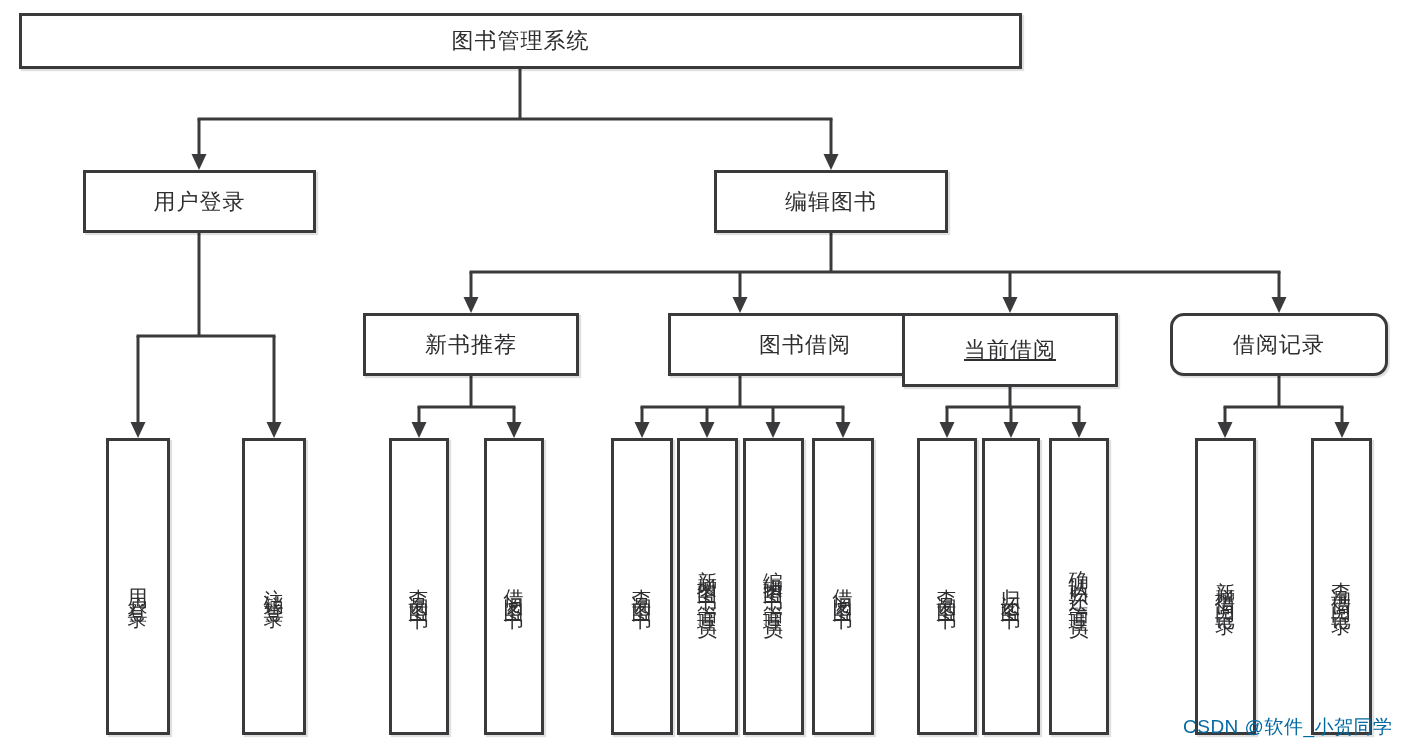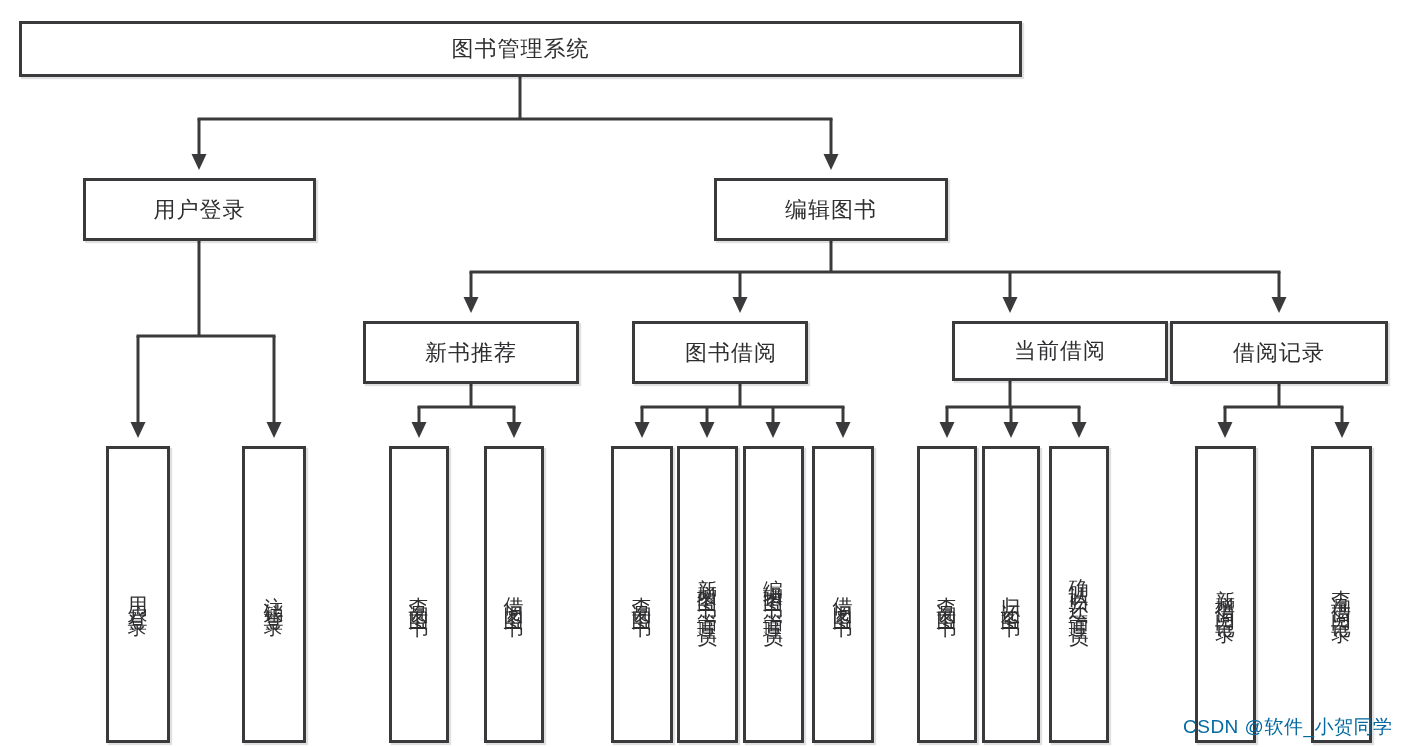--- a/index.html
+++ b/index.html
@@ -22,37 +22,36 @@
     border: 3px solid #3a3a3c;
     background: #ffffff;
     color: #2e2e30;
     display: flex;
     align-items: center;
     justify-content: center;
     font-size: 22px;
     letter-spacing: 1px;
     box-shadow: 2px 2px 1px rgba(0,0,0,0.12);
     z-index: 2;
-    margin-top: 8px;
   }
   .node.vertical {
     writing-mode: vertical-rl;
     text-orientation: mixed;
     font-size: 20px;
     letter-spacing: 7px;
     line-height: 1;
   }
   
   .n-root            { left: 19px;   top: 13px;  width: 1003px; height: 56px; }
   .n-user-login      { left: 83px;   top: 170px; width: 233px;  height: 63px; }
   .n-book-mgmt       { left: 714px;  top: 170px; width: 234px;  height: 63px; }
   .n-new-book-rec    { left: 363px;  top: 313px; width: 216px;  height: 63px; }
-  .n-book-borrow     { left: 632px;  top: 313px; width: 176px;  height: 63px; padding-left: 22px; }
-  .n-current-borrow  { left: 952px;  top: 313px; width: 216px;  height: 60px; }
-  .n-borrow-records  { left: 1170px; top: 313px; width: 218px;  height: 63px; }
+  .n-book-borrow     { left: 668px;  top: 313px; width: 252px;  height: 63px; padding-left: 22px; }
+  .n-current-borrow  { left: 902px;  top: 313px; width: 216px;  height: 74px; text-decoration: underline; }
+  .n-borrow-records  { left: 1170px; top: 313px; width: 218px;  height: 63px; border-radius: 14px; }
   .n-ul-user-login   { left: 106px;  top: 438px; width: 64px;   height: 297px; }
   .n-ul-logout       { left: 242px;  top: 438px; width: 64px;   height: 297px; }
   .n-nbr-query       { left: 389px;  top: 438px; width: 60px;   height: 297px; }
   .n-nbr-borrow      { left: 484px;  top: 438px; width: 60px;   height: 297px; }
   .n-bb-query        { left: 611px;  top: 438px; width: 62px;   height: 297px; }
   .n-bb-add          { left: 677px;  top: 438px; width: 61px;   height: 297px; }
   .n-bb-edit         { left: 743px;  top: 438px; width: 61px;   height: 297px; }
   .n-bb-borrow       { left: 812px;  top: 438px; width: 62px;   height: 297px; }
   .n-cb-query        { left: 917px;  top: 438px; width: 60px;   height: 297px; }
   .n-cb-return       { left: 982px;  top: 438px; width: 58px;   height: 297px; }

